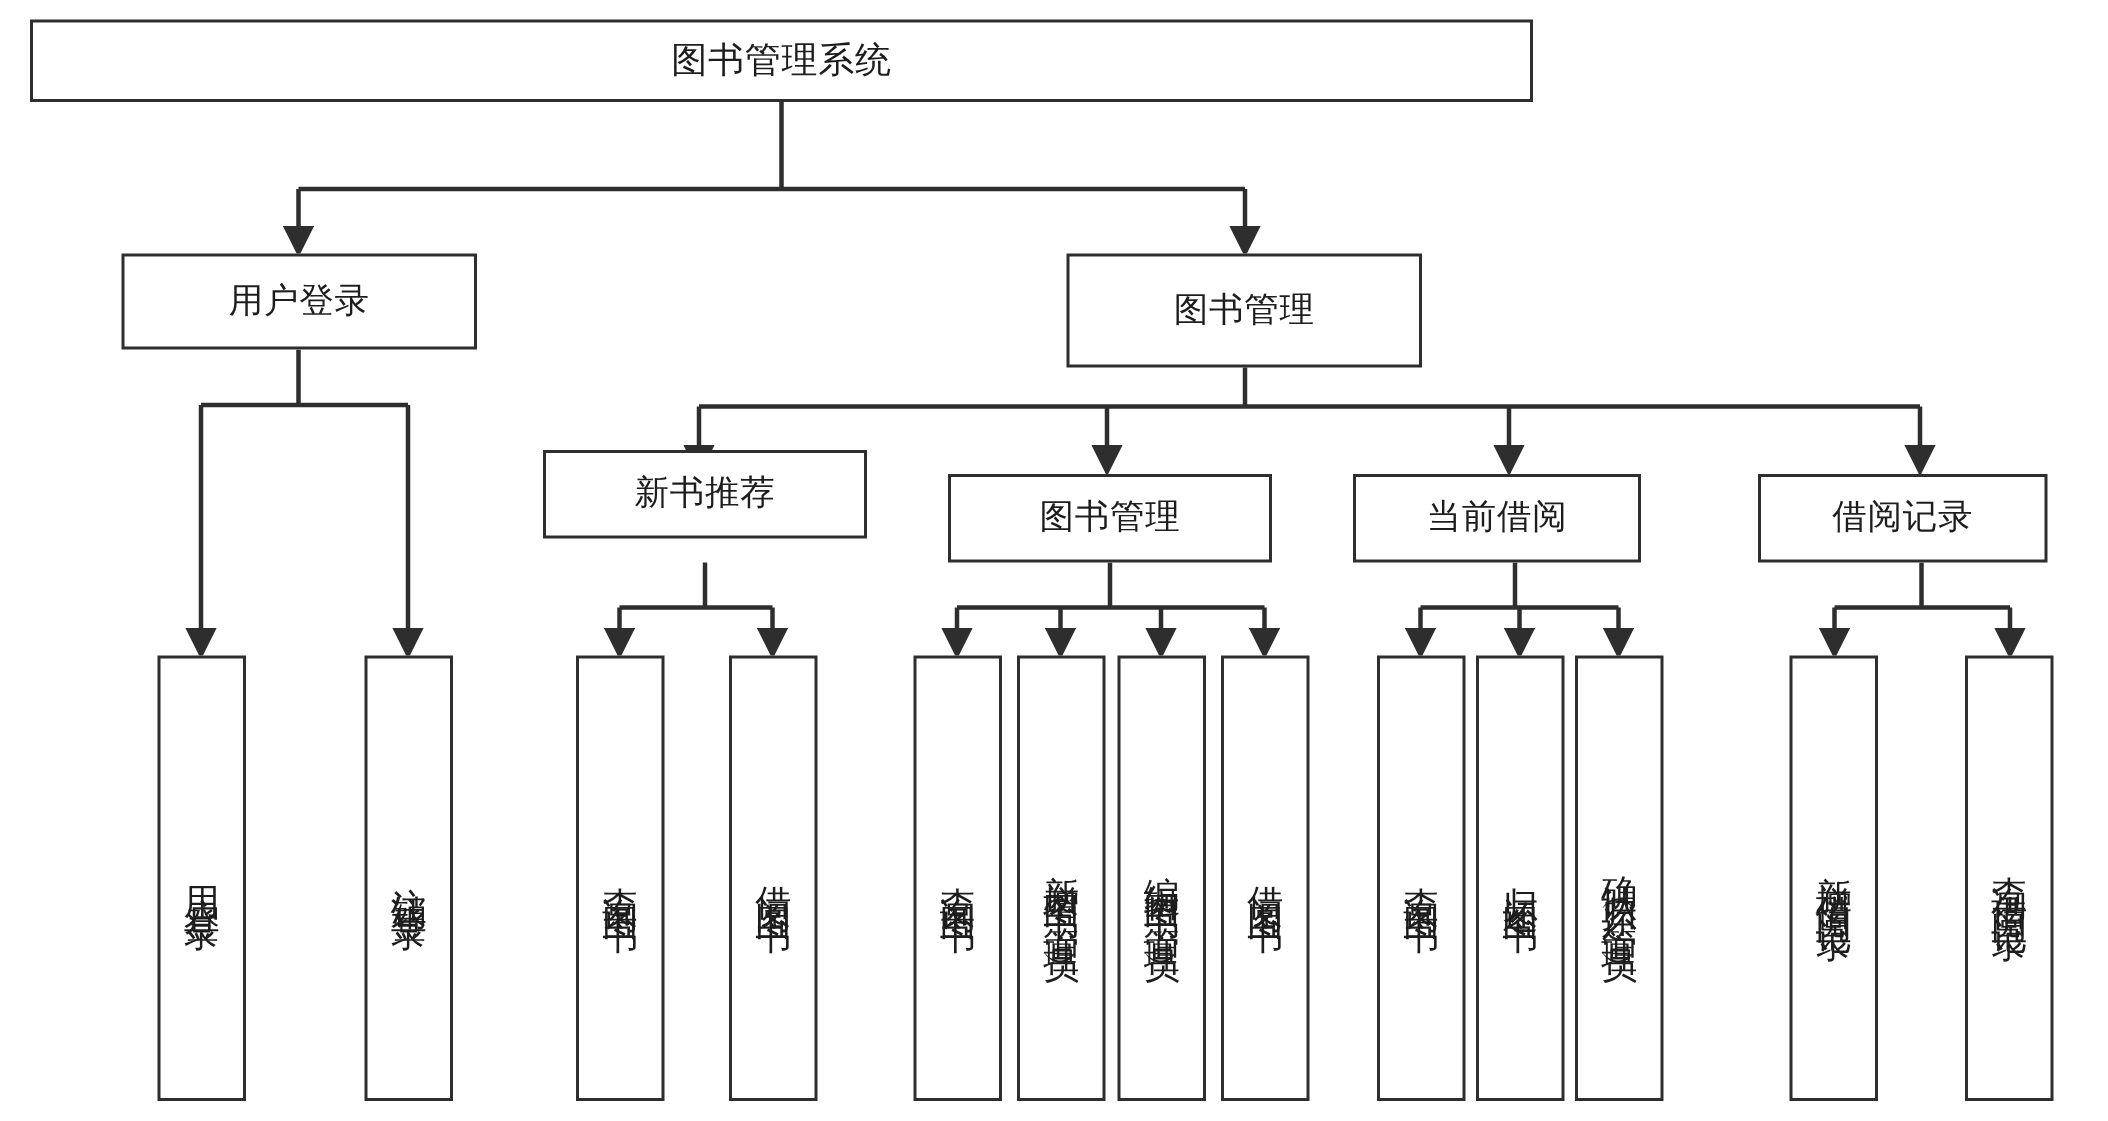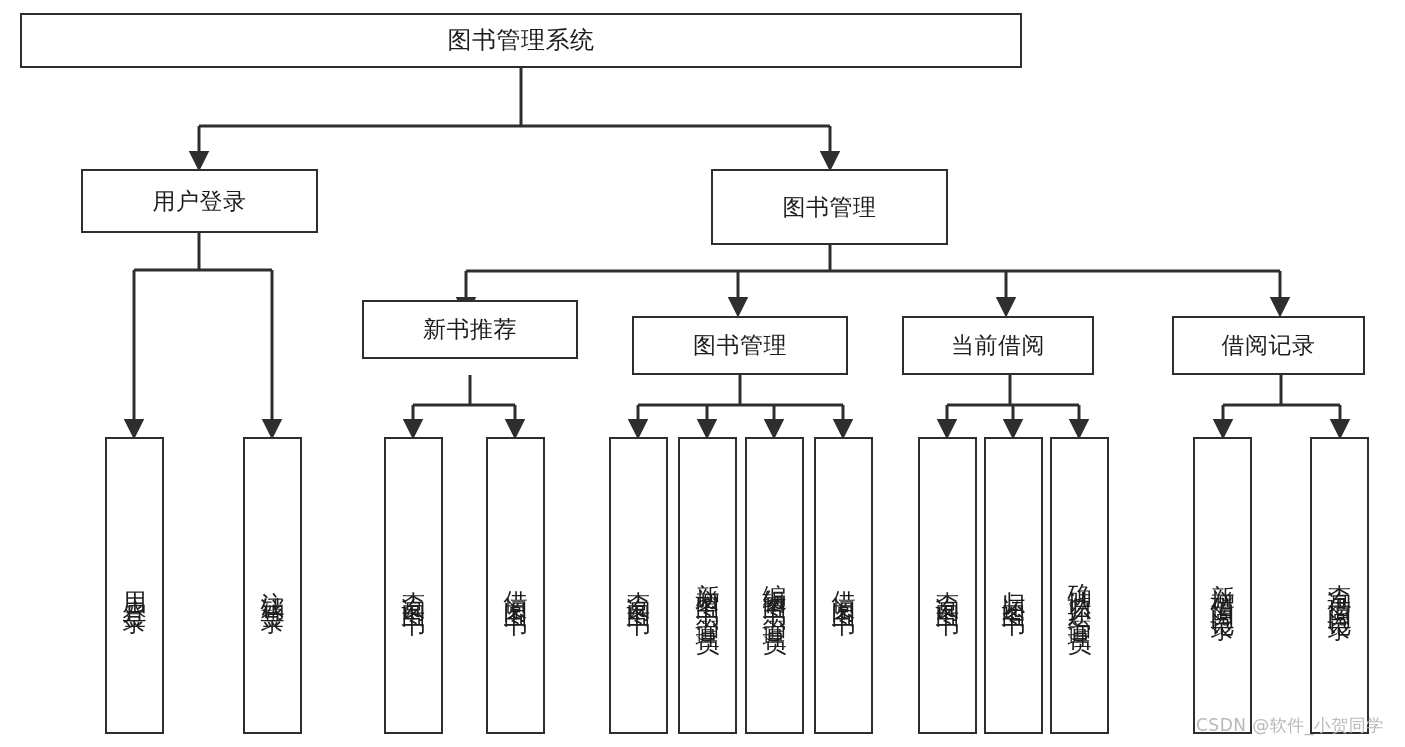--- a/index.html
+++ b/index.html
@@ -198,15 +198,14 @@
     <span class="node-label">确认归还（管理员）</span>
   </div>
 
   <div class="node vert" style="left:1193px;top:437px;width:59px;height:297px;">
     <span class="node-label">新增借阅记录</span>
   </div>
   <div class="node vert" style="left:1310px;top:437px;width:59px;height:297px;">
     <span class="node-label">查询借阅记录</span>
   </div>
 
-  <div id="watermark">CSDN @软件_小贺同学</div>
 
 </div>
 
 </body></html>

